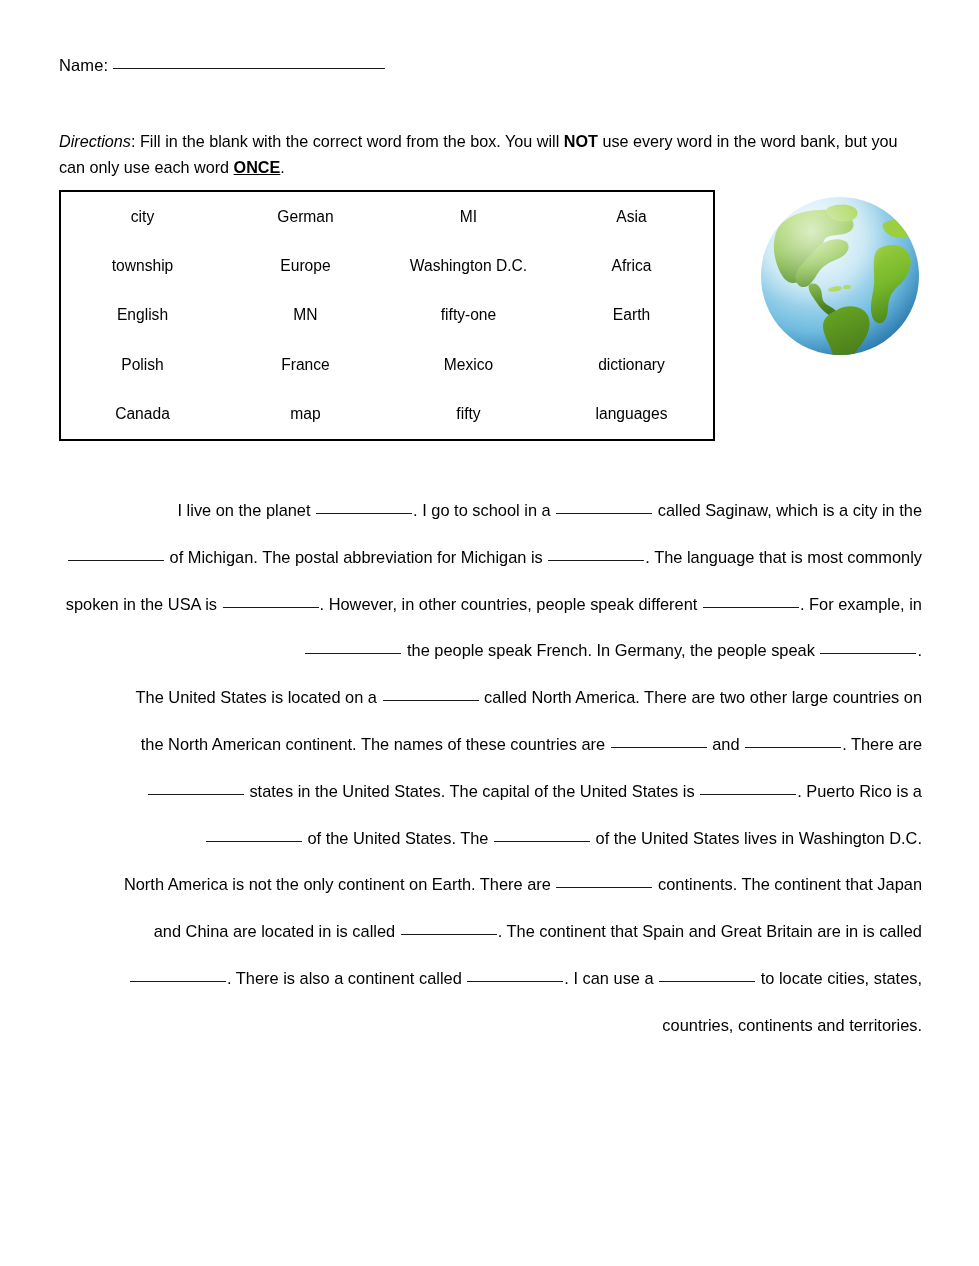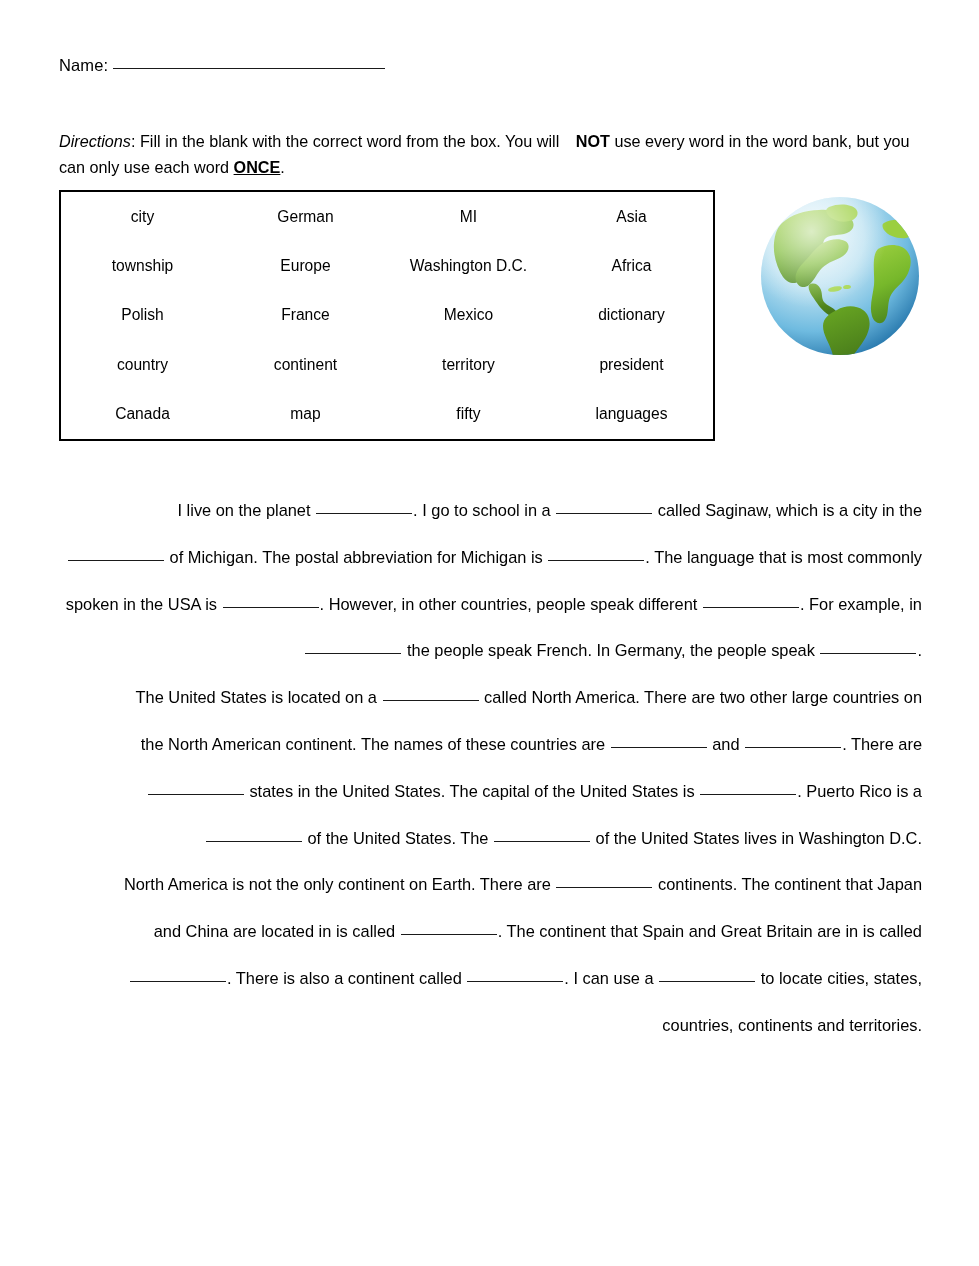--- a/index.html
+++ b/index.html
@@ -44,21 +44,21 @@
   
   .directions {
     position: absolute;
     left: 59px;
     top: 128px;
     width: 856px;
     font-size: 16.2px;
     line-height: 26px;
   }
   .directions .dir-word { font-style: italic; }
-  .directions b { font-weight: bold; margin-left: 12px; }
+  .directions b { font-weight: bold; }
   .directions u.bu { font-weight: bold; text-decoration: underline; margin-top: 28px; }
 
   
   .wordbank {
     position: absolute;
     left: 59px;
     top: 190px;
     width: 656px;
     height: 251px;
     border: 2.2px solid #000000;
@@ -136,30 +136,30 @@
             <td>MI</td>
             <td>Asia</td>
           </tr>
           <tr>
             <td>township</td>
             <td>Europe</td>
             <td>Washington D.C.</td>
             <td>Africa</td>
           </tr>
           <tr>
+            <td>English</td>
+            <td>MN</td>
+            <td>fifty-one</td>
+            <td>Earth</td>
+          </tr>
+          <tr>
             <td>Polish</td>
             <td>France</td>
             <td>Mexico</td>
             <td>dictionary</td>
-          </tr>
-          <tr>
-            <td>country</td>
-            <td>continent</td>
-            <td>territory</td>
-            <td>president</td>
           </tr>
           <tr>
             <td>Canada</td>
             <td>map</td>
             <td>fifty</td>
             <td>languages</td>
           </tr>
         </tbody>
     </table>
   </div>

